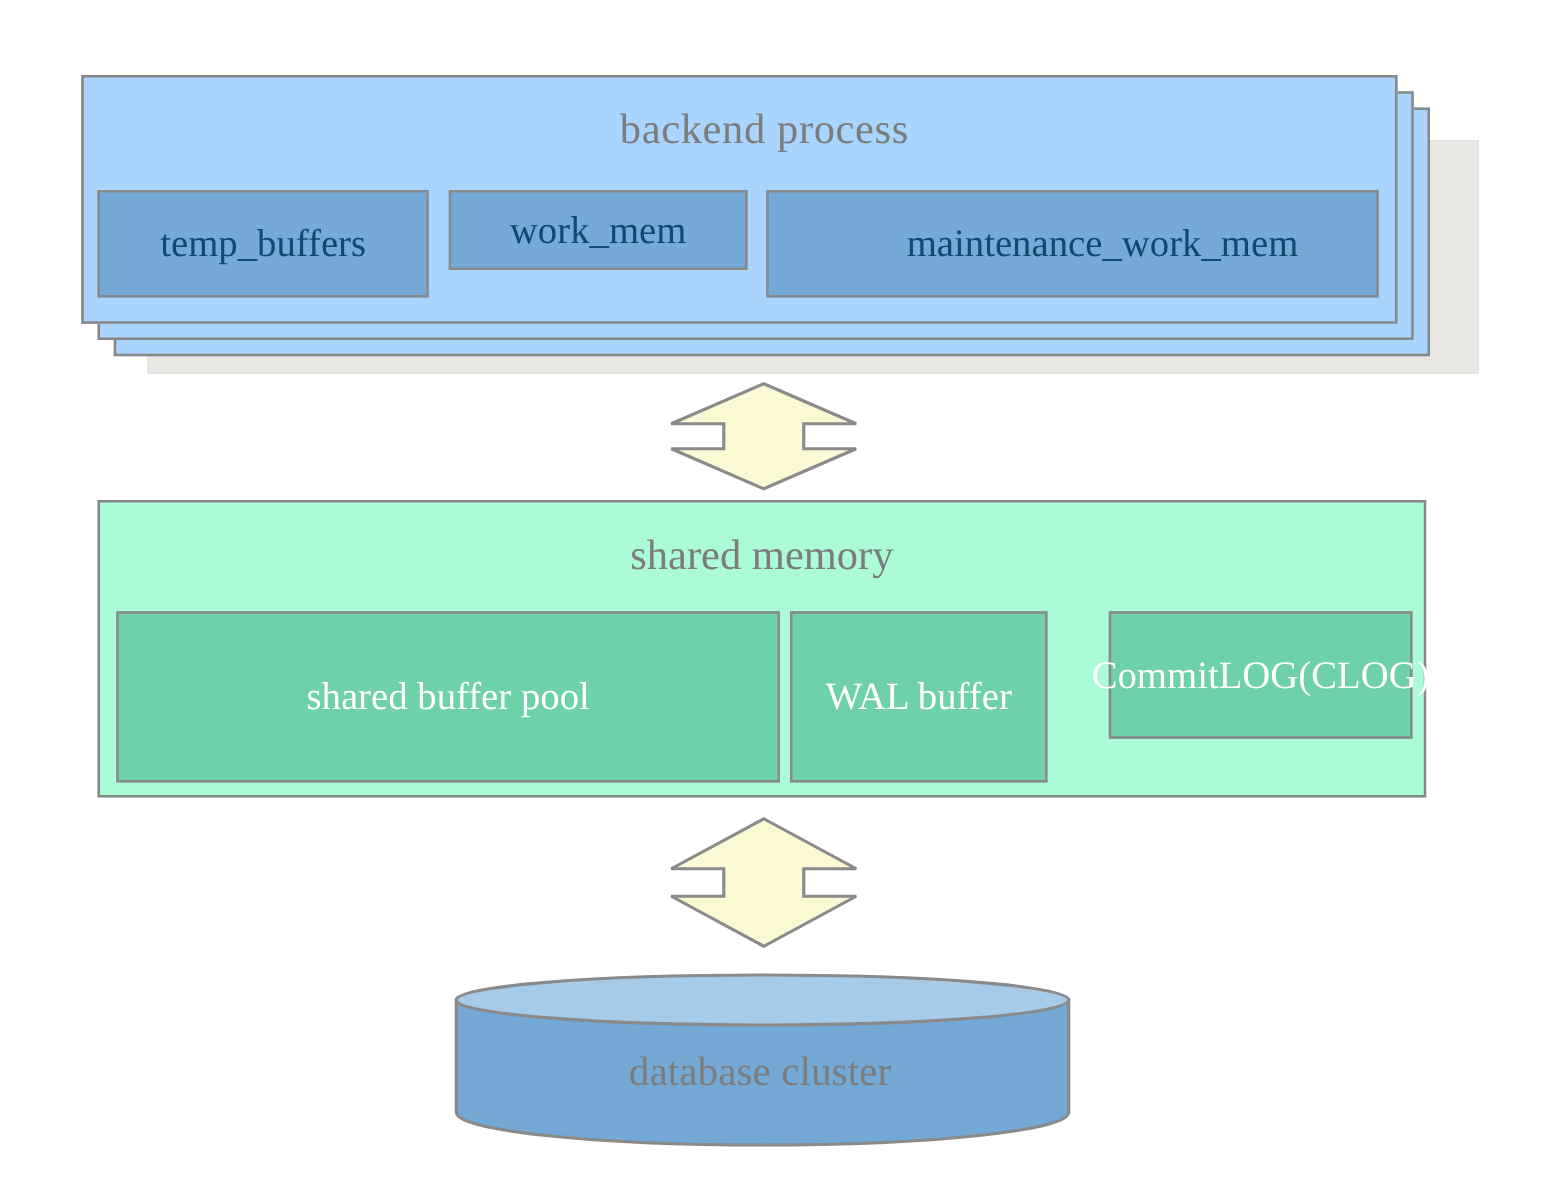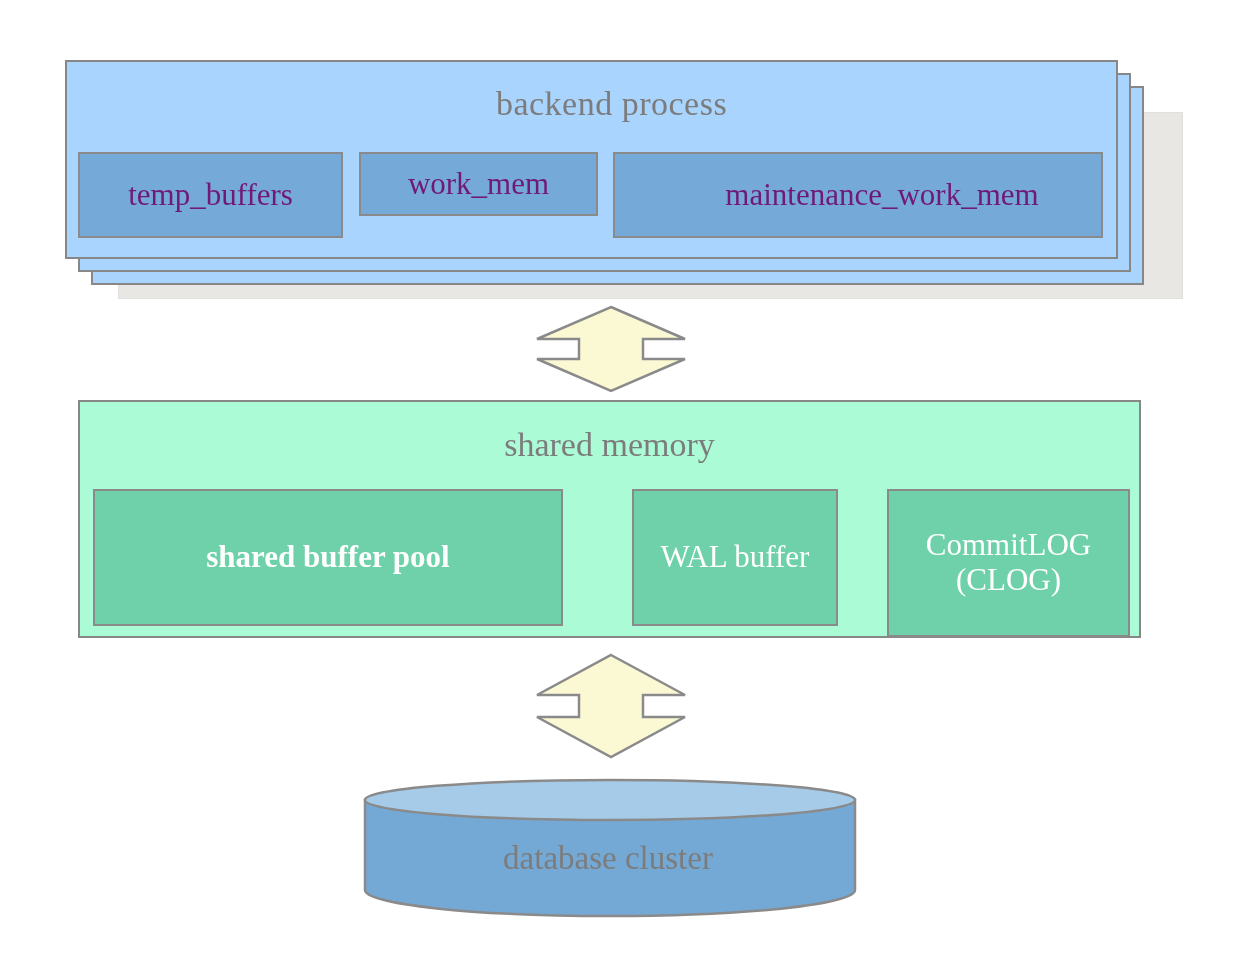--- a/index.html
+++ b/index.html
@@ -40,21 +40,21 @@
     color: #7c7c7c;
     font-size: 34px;
     letter-spacing: 0.5px;
     white-space: nowrap;
     padding-left: 40px;
   }
 
   .inner-blue {
     background: #75aad8;
     border: 2px solid #8a8a8a;
-    color: #701a75;
+    color: #0c4a6e;
     display: flex;
     align-items: center;
     justify-content: center;
     font-size: 31px;
     text-align: center;
     line-height: 1.12;
   }
 
   .shared-box {
     background: #abfbd7;
@@ -124,25 +124,25 @@
   <div class="arrow-wrap" style="left:533px; top:305px; width:156px; height:88px;">
     <svg width="156" height="88" viewBox="0 0 156 88" xmlns="http://www.w3.org/2000/svg">
       <polygon points="78,2 152,34 110,34 110,54 152,54 78,86 4,54 46,54 46,34 4,34" fill="#fbf8d4" stroke="#8a8a8a" stroke-width="2.5" stroke-linejoin="miter"></polygon>
     </svg>
   </div>
 
   <div class="abs shared-box" style="left:78px; top:400px; width:1063px; height:238px;">
 
     <div class="shared-title" style="top:24px;">shared memory</div>
 
-    <div class="abs inner-green" style="left:13px; top:87px; width:470px; height:137px;font-weight:bold;">shared buffer pool</div>
+    <div class="abs inner-green" style="left:13px; top:87px; width:531px; height:137px;">shared buffer pool</div>
 
     <div class="abs inner-green" style="left:552px; top:87px; width:206px; height:137px;">WAL buffer</div>
 
-    <div class="abs inner-green" style="left:807px; top:87px; width:243px; height:148px; flex-direction:column;">
+    <div class="abs inner-green" style="left:807px; top:87px; width:243px; height:102px; flex-direction:row;">
       <span>CommitLOG</span>
       <span>(CLOG)</span>
     </div>
   </div>
 
   <div class="arrow-wrap" style="left:533px; top:653px; width:156px; height:106px;">
     <svg width="156" height="106" viewBox="0 0 156 106" xmlns="http://www.w3.org/2000/svg">
       <polygon points="78,2 152,42 110,42 110,64 152,64 78,104 4,64 46,64 46,42 4,42" fill="#fbf8d4" stroke="#8a8a8a" stroke-width="2.5" stroke-linejoin="miter"></polygon>
     </svg>
   </div>

